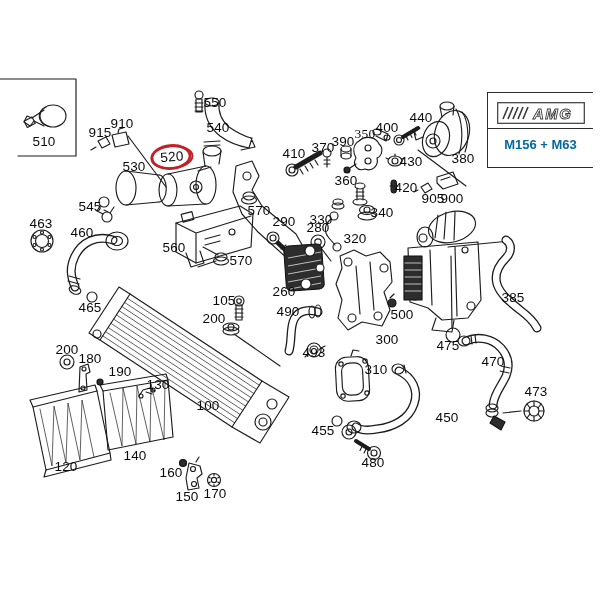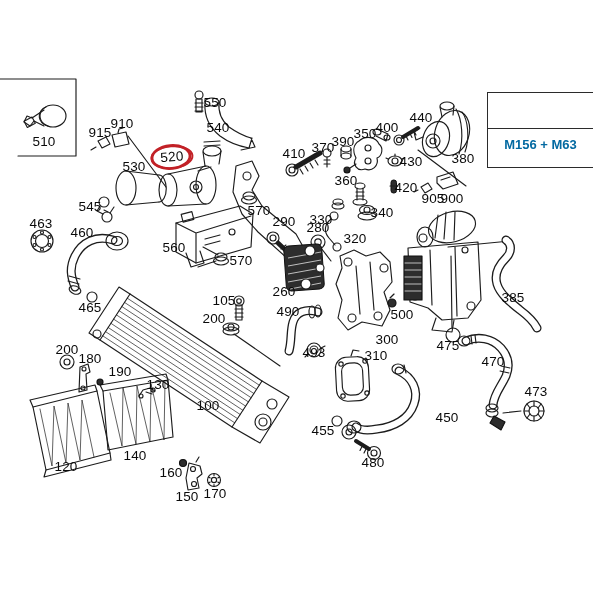--- a/index.html
+++ b/index.html
@@ -411,20 +411,29 @@
   <g class="ln">
     <circle cx="214" cy="480" r="6.5"></circle>
         <circle cx="214" cy="480" r="2.6"></circle>
     <path d="M214,473.5 v2 M219.5,477 l-1.7,1 M219.5,483 l-1.7,-1 M214,486.5 v-2 M208.5,483 l1.7,-1 M208.5,477 l1.7,1"></path>
   </g>
 
   <ellipse cx="171" cy="157" rx="19" ry="11.5" fill="none" stroke-width="2.7" transform="rotate(-5 171 157)" stroke="#c22127"></ellipse>
 </svg>
 
 <div id="amg-badge">
+  <div id="amg-logo-wrap">
+    <svg width="88" height="22" viewBox="0 0 88 22">
+      <rect x="0.7" y="0.7" width="86.6" height="20.6" fill="none" stroke="#3a3a3a" stroke-width="1.2"></rect>
+      <g stroke="#3a3a3a" stroke-width="1.6">
+        <path d="M6,17 L11,5 M11,17 L16,5 M16,17 L21,5 M21,17 L26,5 M26,17 L31,5"></path>
+      </g>
+      <text x="36" y="16.5" font-family="Liberation Sans, sans-serif" font-size="15" font-style="italic" font-weight="bold" letter-spacing="1.5" fill="none" stroke="#3a3a3a" stroke-width="0.9">AMG</text>
+    </svg>
+  </div>
   <div class="divider"></div>
   <div id="amg-model">M156 + M63</div>
 </div>
 
 <div id="labels">
       <span class="part-label" style="left: 44px; top: 142px; text-align: center;">510</span>
       <span class="part-label" style="left: 100px; top: 133px;">915</span>
       <span class="part-label" style="left: 122px; top: 124px;">910</span>
       <span class="part-label" style="left: 215px; top: 103px;">550</span>
       <span class="part-label" style="left: 218px; top: 128px;">540</span>
@@ -436,21 +445,21 @@
       <span class="part-label" style="left: 90px; top: 308px;">465</span>
       <span class="part-label" style="left: 174px; top: 248px;">560</span>
       <span class="part-label" style="left: 259px; top: 211px;">570</span>
       <span class="part-label" style="left: 241px; top: 261px;">570</span>
       <span class="part-label" style="left: 284px; top: 222px;">290</span>
       <span class="part-label" style="left: 318px; top: 228px;">280</span>
       <span class="part-label" style="left: 321px; top: 204px; margin-top: 16px;">330</span>
       <span class="part-label" style="left: 355px; top: 239px;">320</span>
       <span class="part-label" style="left: 382px; top: 213px;">340</span>
       <span class="part-label" style="left: 346px; top: 181px;">360</span>
-      <span class="part-label" style="left: 365px; top: 134px;">350</span>
+      <span class="part-label" style="left: 365px; top: 134px; font-family: Liberation Serif, serif;">350</span>
       <span class="part-label" style="left: 343px; top: 142px;">390</span>
       <span class="part-label" style="left: 323px; top: 148px;">370</span>
       <span class="part-label" style="left: 294px; top: 154px;">410</span>
       <span class="part-label" style="left: 387px; top: 128px;">400</span>
       <span class="part-label" style="left: 409px; top: 118px; margin-left: 12px;">440</span>
       <span class="part-label" style="left: 411px; top: 162px;">430</span>
       <span class="part-label" style="left: 406px; top: 188px;">420</span>
       <span class="part-label" style="left: 463px; top: 159px;">380</span>
       <span class="part-label" style="left: 433px; top: 199px;">905</span>
       <span class="part-label" style="left: 452px; top: 199px;">900</span>
@@ -463,21 +472,21 @@
       <span class="part-label" style="left: 158px; top: 385px;">130</span>
       <span class="part-label" style="left: 66px; top: 467px;">120</span>
       <span class="part-label" style="left: 135px; top: 456px;">140</span>
       <span class="part-label" style="left: 67px; top: 350px;">200</span>
       <span class="part-label" style="left: 90px; top: 359px;">180</span>
       <span class="part-label" style="left: 120px; top: 372px;">190</span>
       <span class="part-label" style="left: 171px; top: 473px;">160</span>
       <span class="part-label" style="left: 187px; top: 497px;">150</span>
       <span class="part-label" style="left: 215px; top: 494px;">170</span>
       <span class="part-label" style="left: 387px; top: 340px;">300</span>
-      <span class="part-label" style="left: 376px; top: 356px;">310</span>
+      <span class="part-label" style="left: 376px; top: 370px;">310</span>
       <span class="part-label" style="left: 448px; top: 346px;">475</span>
       <span class="part-label" style="left: 493px; top: 362px;">470</span>
       <span class="part-label" style="left: 513px; top: 298px;">385</span>
       <span class="part-label" style="left: 402px; top: 315px;">500</span>
       <span class="part-label" style="left: 536px; top: 392px;">473</span>
       <span class="part-label" style="left: 447px; top: 418px;">450</span>
       <span class="part-label" style="left: 323px; top: 431px;">455</span>
       <span class="part-label" style="left: 373px; top: 463px;">480</span>
     </div>
 

